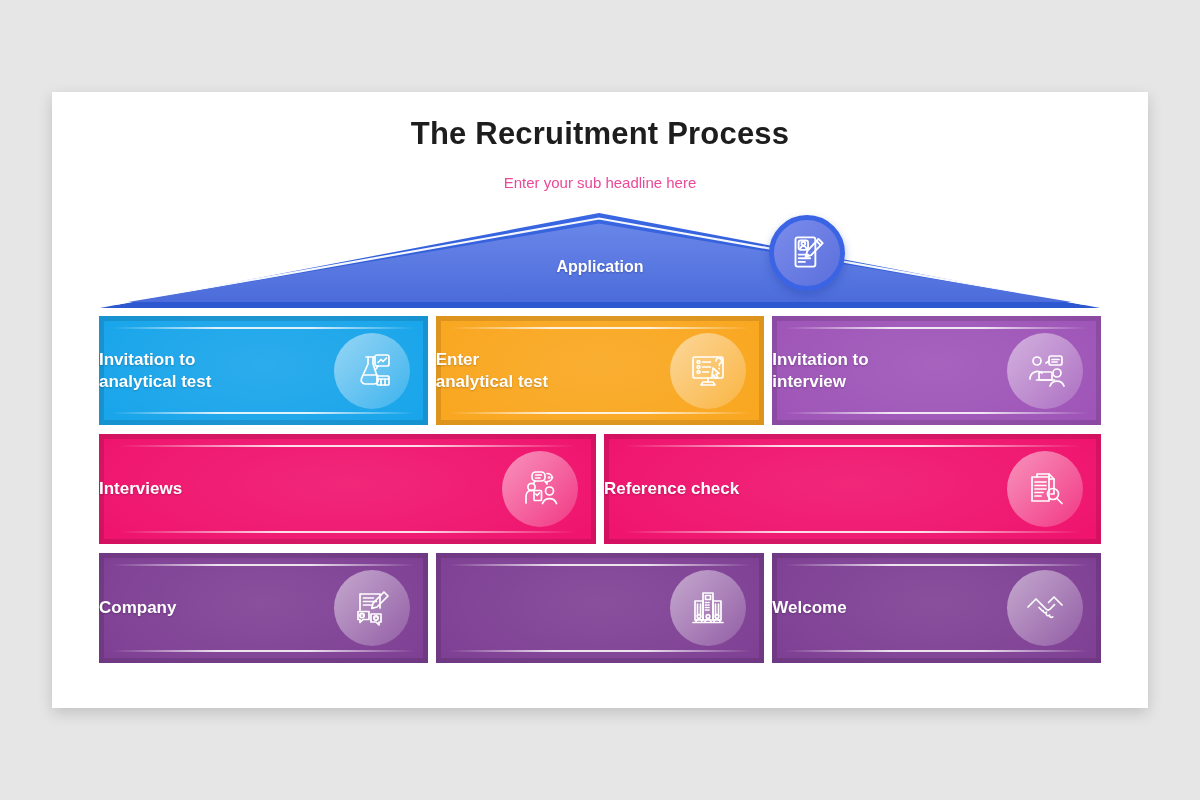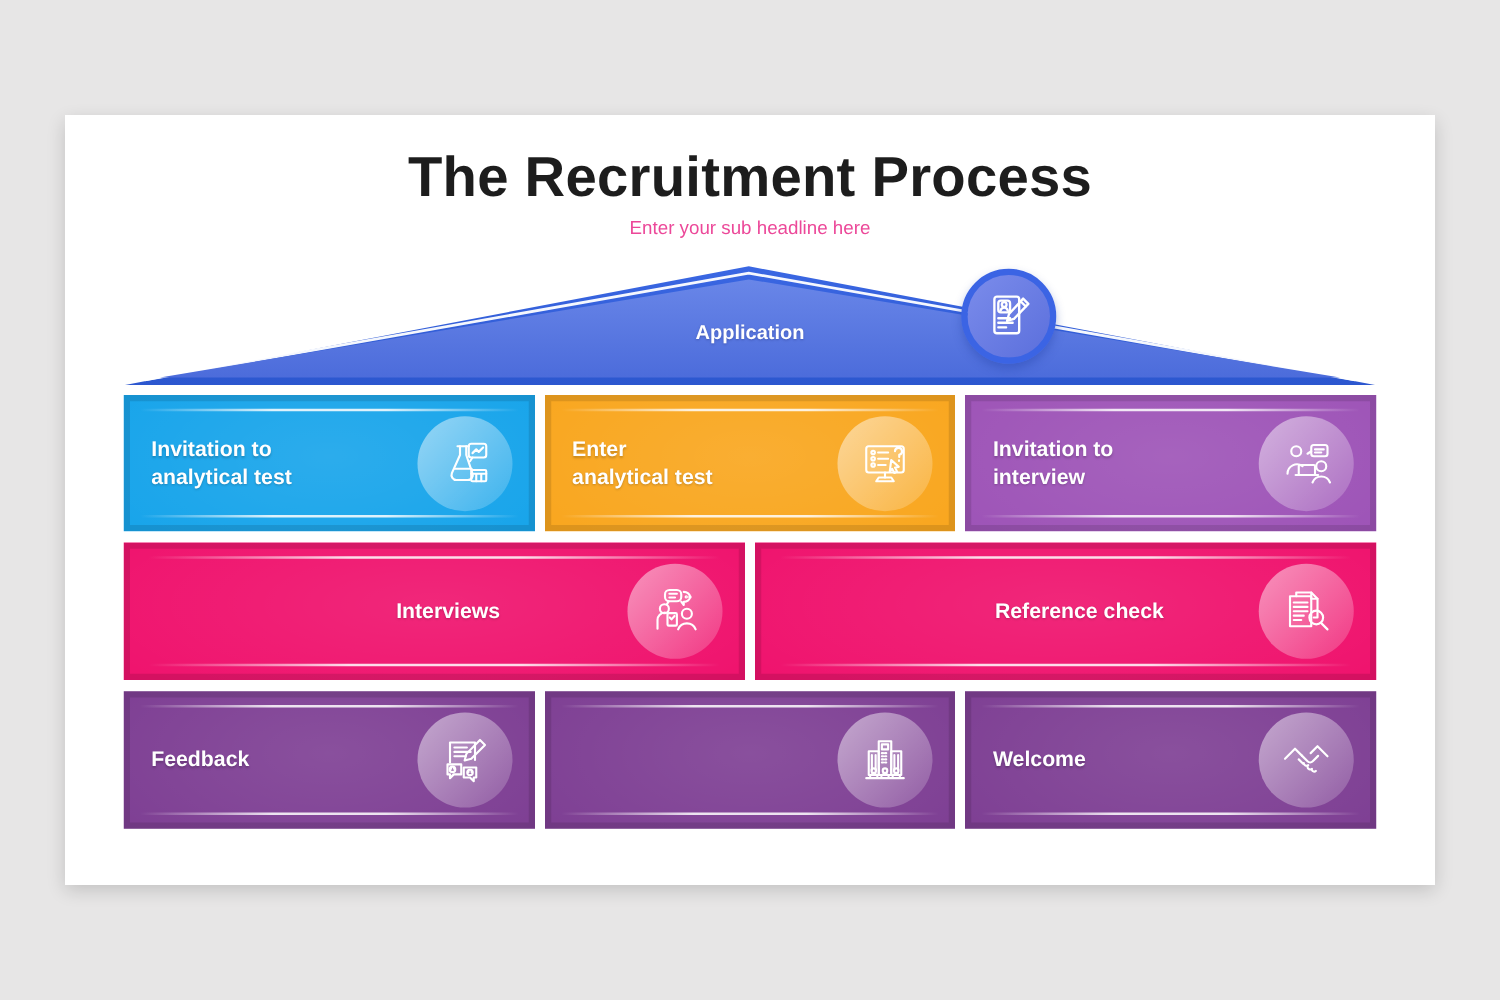--- a/index.html
+++ b/index.html
@@ -11,21 +11,21 @@
     position:relative;
   }
   .slide{
     position:absolute;left:52px;top:92px;width:1096px;height:616px;
     background:#ffffff;
     box-shadow:0 5px 14px rgba(0,0,0,0.16);
   }
   .title{
     position:absolute;top:24px;left:0;right:0;
     text-align:center;margin:0;
-    font-size:45px;font-weight:600;color:#1d1d1d;letter-spacing:0.2px;
+    font-size:31px;font-weight:600;color:#1d1d1d;letter-spacing:0.2px;
   }
   .subtitle{
     position:absolute;top:82px;left:0;right:0;
     text-align:center;margin:0;
     font-size:15px;font-weight:400;color:#ec4899;
   }
   .roof-svg{position:absolute;left:0;top:0;width:1096px;height:216px;}
   .roof-label{
     position:absolute;top:166px;left:0;right:0;
     text-align:center;color:#ffffff;font-size:16px;font-weight:bold;
@@ -56,25 +56,25 @@
   }
   .block::before,.block::after{
     content:"";position:absolute;left:4%;right:4%;height:2px;
     background:linear-gradient(90deg,rgba(255,255,255,0) 0%,rgba(255,255,255,0.85) 35%,rgba(255,255,255,0.85) 65%,rgba(255,255,255,0) 100%);
   }
   .block::before{top:11px;}
   .block::after{bottom:11px;}
   .c-blue  {background-color:#14a3ea;}
   .c-orange{background-color:#f9a51b;}
   .c-orchid{background-color:#9c51b6;}
-  .c-pink  {background-color:#ef0f6b;justify-content:center;}
+  .c-pink  {background-color:#ef0f6b;}
   .c-plum  {background-color:#7c3c92;}
   .block-label{
     color:#ffffff;font-size:17px;font-weight:bold;line-height:1.25;
-    padding-left:22px;white-space:pre-line;
+    white-space:pre-line;
     text-shadow:0 1px 2px rgba(0,0,0,0.22);
     position:relative;z-index:1;
   }
   .icon-circle{
     position:absolute;right:18px;top:50%;transform:translateY(-50%);
     width:76px;height:76px;border-radius:50%;
     background:linear-gradient(135deg,rgba(255,255,255,0.52) 0%,rgba(255,255,255,0.14) 100%);
     display:flex;align-items:center;justify-content:center;
   }
   .icon-circle svg, .roof-badge svg{display:block;}
@@ -209,21 +209,21 @@
           <circle cx="30" cy="27" r="5.5"></circle>
           <path d="M34,31.5 l5,5"></path>
         </svg>
       </span>
     </div>
   </div>
 
   <div class="row row3">
 
     <div class="block c-plum">
-      <span class="block-label">Feedback</span>
+      <span class="block-label">Company</span>
       <span class="icon-circle">
         <svg width="44" height="44" viewBox="0 0 44 44" fill="none" stroke="#ffffff" stroke-width="1.7" stroke-linecap="round" stroke-linejoin="round">
           <path d="M10,24 v-16 h20 v14"></path>
           <path d="M13.5,12 h10 M13.5,15.5 h13 M13.5,19 h9"></path>
           <path d="M34,6 l4,4 -11,11 -5.3,1.4 1.4,-5.3 z"></path>
           <path d="M8,25.5 h11 v8 h-6 l-3,3 v-3 h-2 z"></path>
           <circle cx="12" cy="29.5" r="2.2"></circle>
             <path d="M10.8,29 h0.1 M13.2,29 h0.1"></path>
           <path d="M21,28 h10 v8 h-2 v3 l-3,-3 h-5 z"></path>
           <circle cx="26" cy="32" r="2.2"></circle>

